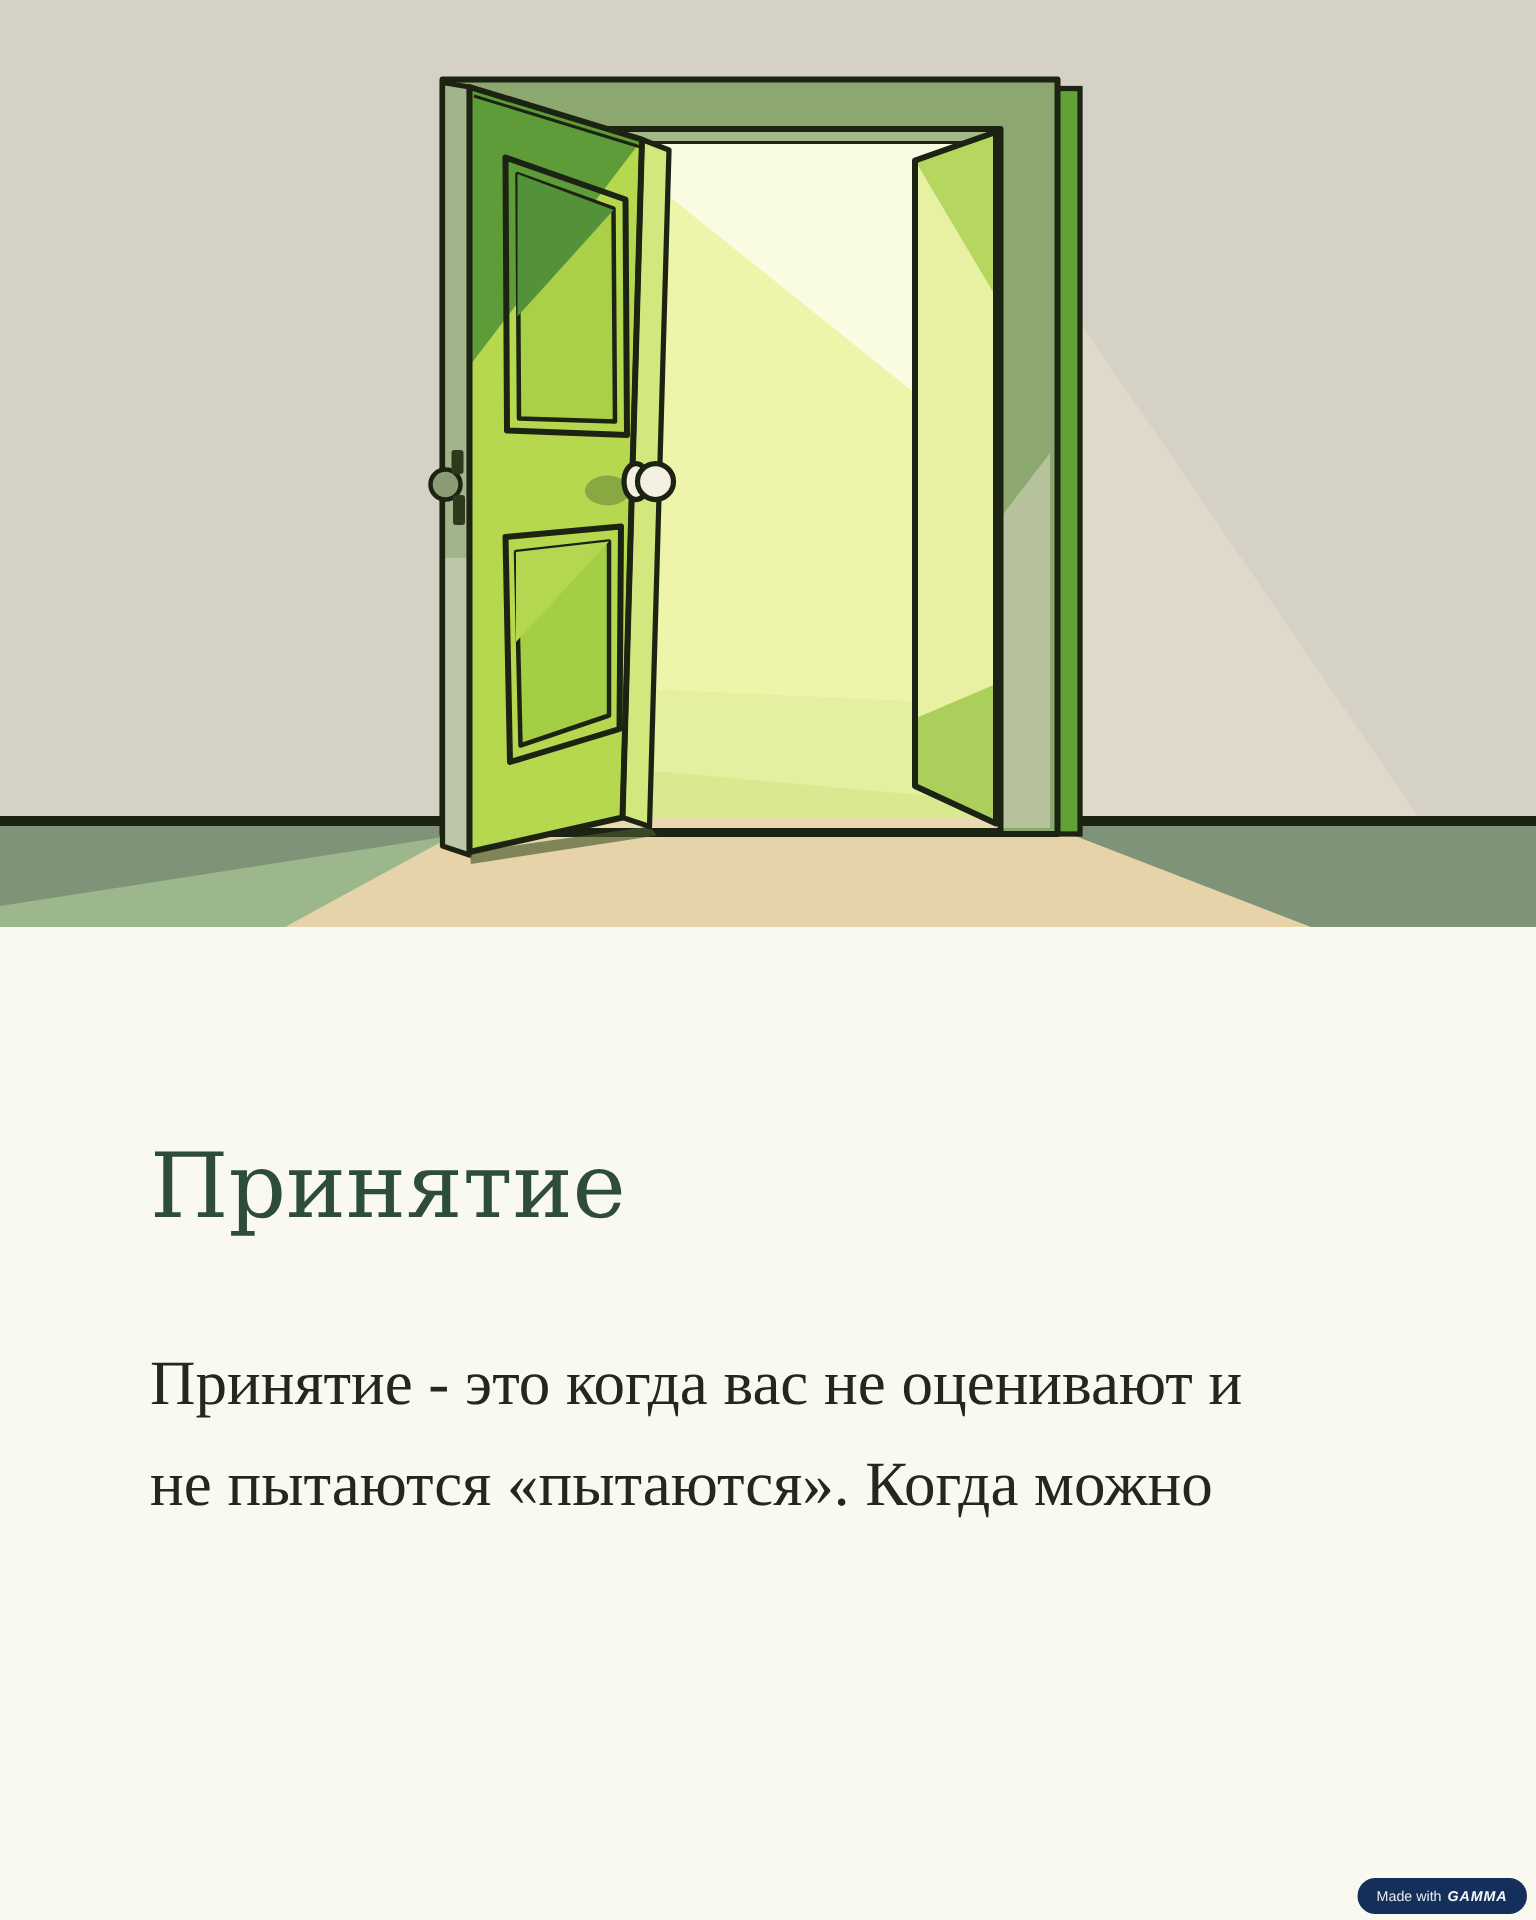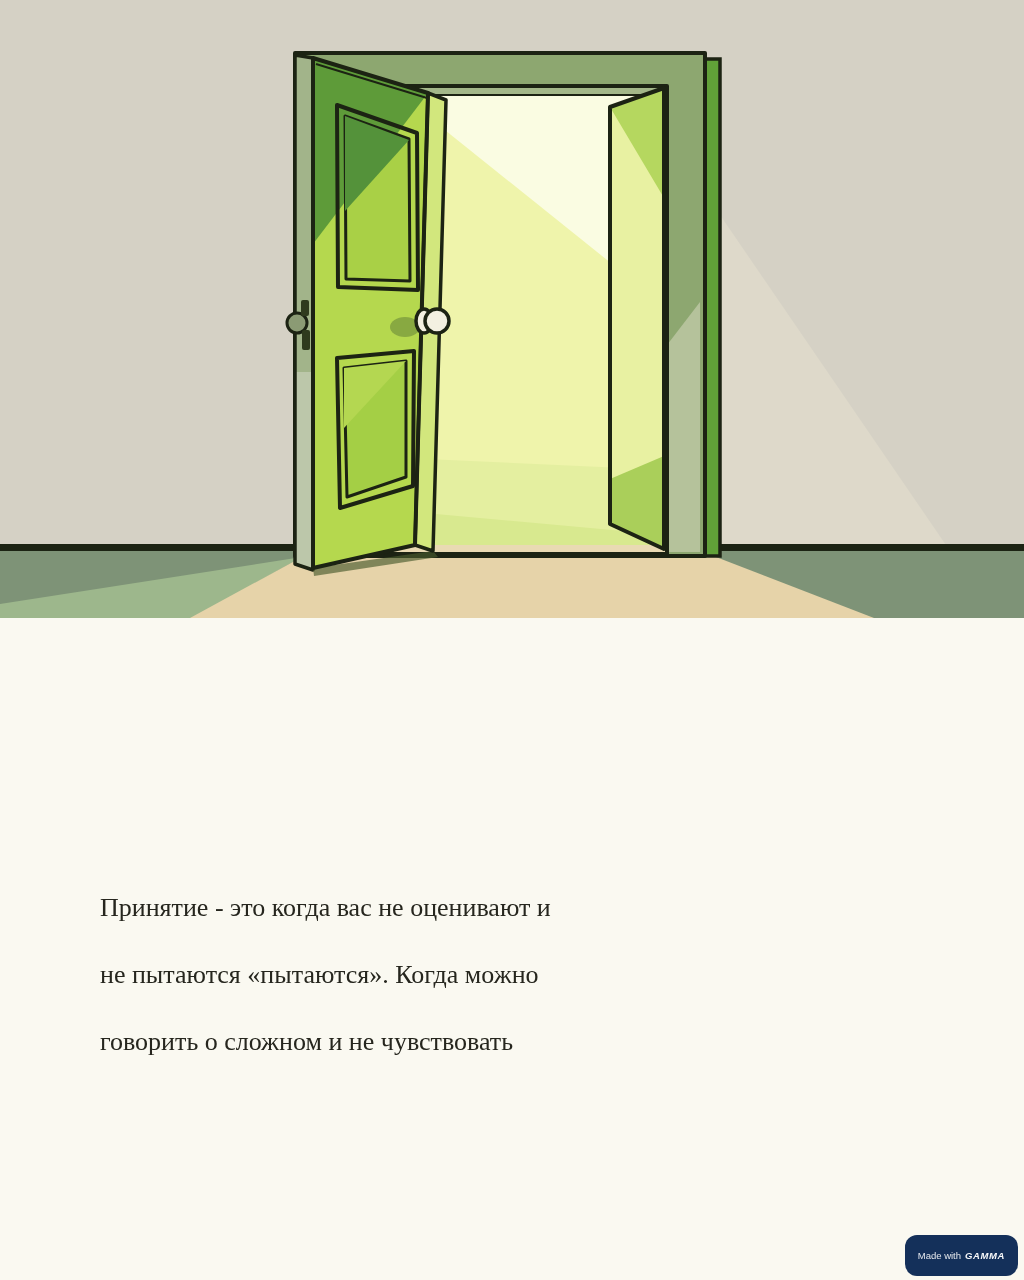--- a/index.html
+++ b/index.html
@@ -22,24 +22,24 @@
     --glow-lime:#eff4ab;
     --knob-cream:#f3f0e1;
   }
   *{margin:0;padding:0;box-sizing:border-box;}
   html,body{width:1024px;height:1280px;overflow:hidden;}
   body{position:relative;background:var(--card-bg);font-family:"Liberation Serif",serif;}
   .illustration{position:absolute;left:0;top:0;width:1024px;height:618px;display:block;}
   .card{position:absolute;left:0;top:618px;width:1024px;height:662px;background:var(--card-bg);}
   .title{position:absolute;left:100px;top:140px;font-family:"DejaVu Serif",serif;
          font-size:60px;line-height:1.1;font-weight:normal;color:var(--title-color);white-space:nowrap;}
-  .body-text{position:absolute;left:100px;top:256px;width:900px;
-         font-size:26px;line-height:67px;color:var(--body-color);}
+  .body-text{position:absolute;left:100px;top:272px;width:900px;
+         font-size:42px;line-height:67px;color:var(--body-color);}
   .body-line{white-space:nowrap;}
-  .badge{position:absolute;right:6px;bottom:4px;height:41px;padding:0 13px;
+  .badge{position:absolute;right:6px;bottom:4px;height:24px;padding:0 13px;
          background:var(--badge-bg);border-radius:12px;display:flex;align-items:center;gap:4px;
          font-family:"Liberation Sans",sans-serif;font-size:9.5px;color:var(--badge-text);cursor:pointer;}
   .badge .made{font-weight:normal;opacity:.92;}
   .badge .brand{font-weight:bold;letter-spacing:.6px;font-style:italic;}
 </style>
 </head>
 <body>
 
 <svg class="illustration" viewBox="0 0 1024 618" aria-hidden="true">
 
@@ -117,22 +117,22 @@
 
     <g>
       <circle cx="297" cy="323" r="10" fill="#8b9b74" style="stroke:var(--outline);stroke-width:3"></circle>
       <rect x="301" y="300" width="8" height="16" rx="2" fill="#2f3a1d"></rect>
       <rect x="302" y="330" width="8" height="20" rx="2" fill="#2f3a1d"></rect>
     </g>
   </g>
 </svg>
 
 <div class="card">
+  <h1 class="title">Принятие</h1>
   <div class="body-text">
       <div class="body-line">Принятие - это когда вас не оценивают и</div>
       <div class="body-line">не пытаются «пытаются». Когда можно</div>
-      <div class="body-line">говорить о сложном и не чувствовать</div>
     </div>
   <div class="badge">
     <span class="made">Made with</span>
     <span class="brand">GAMMA</span>
   </div>
 </div>
 
 </body></html>

